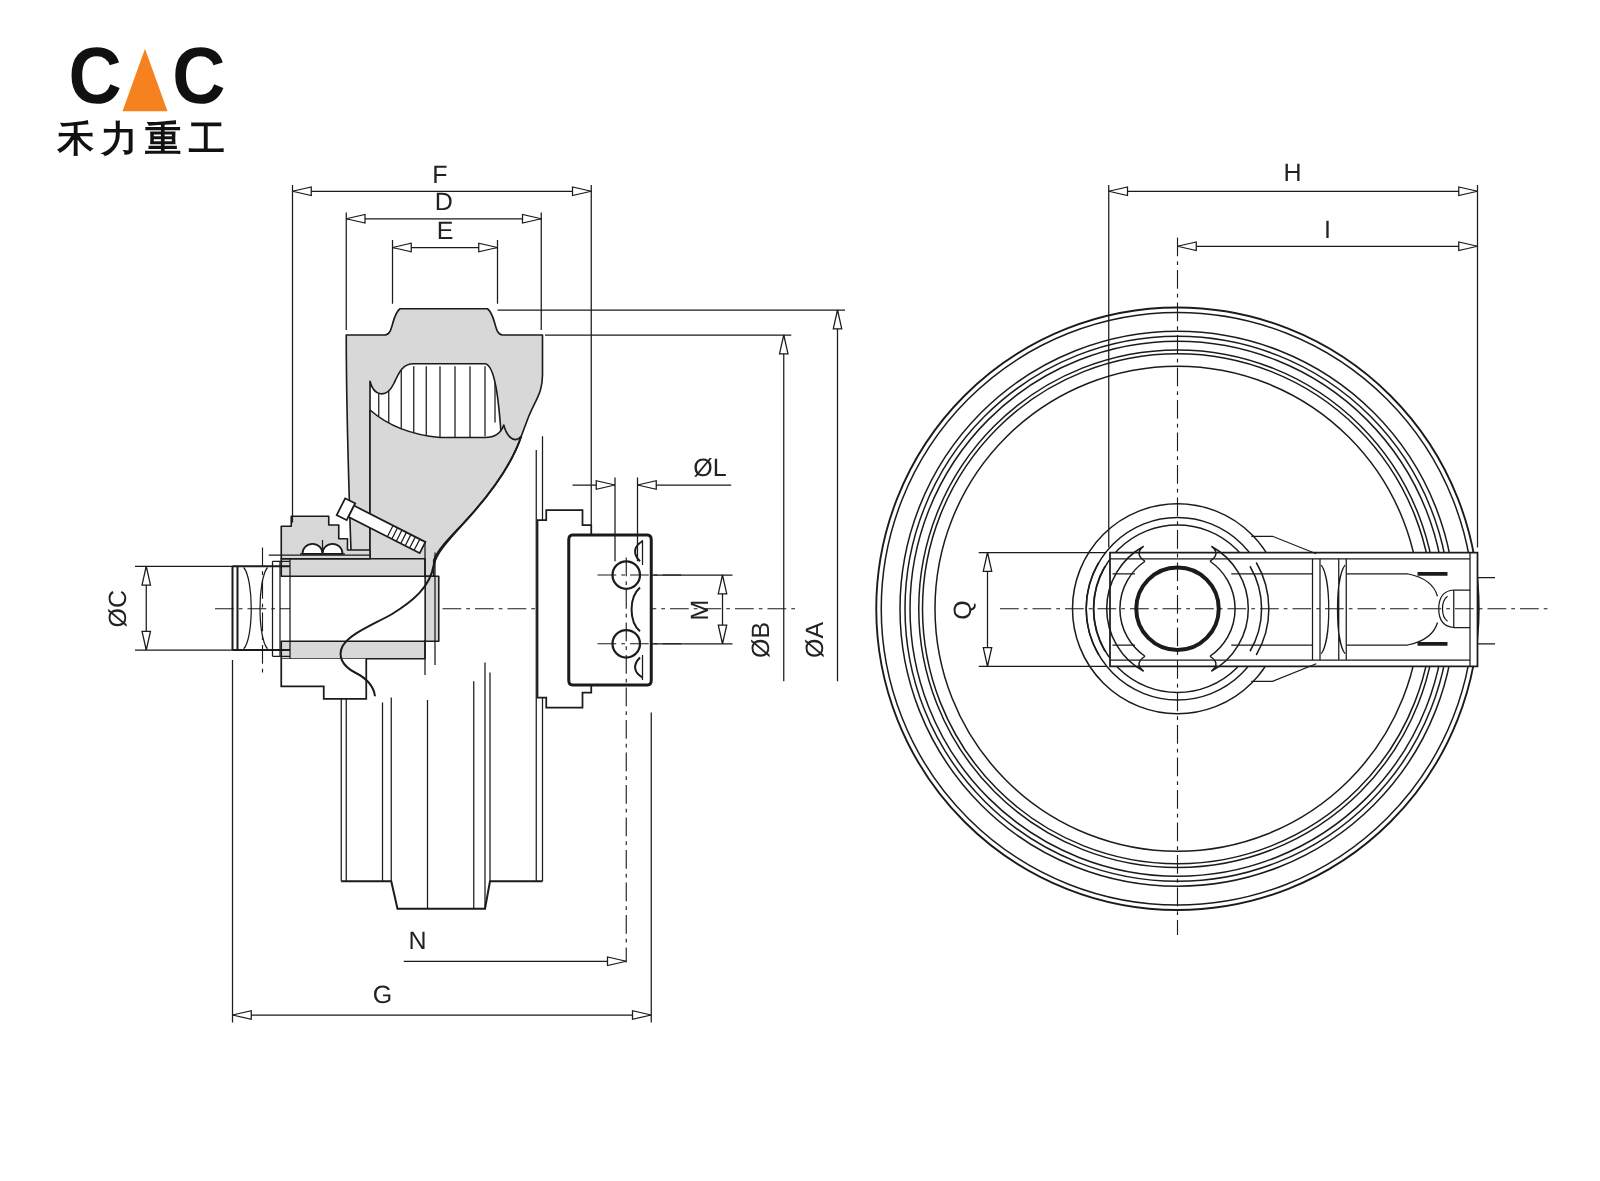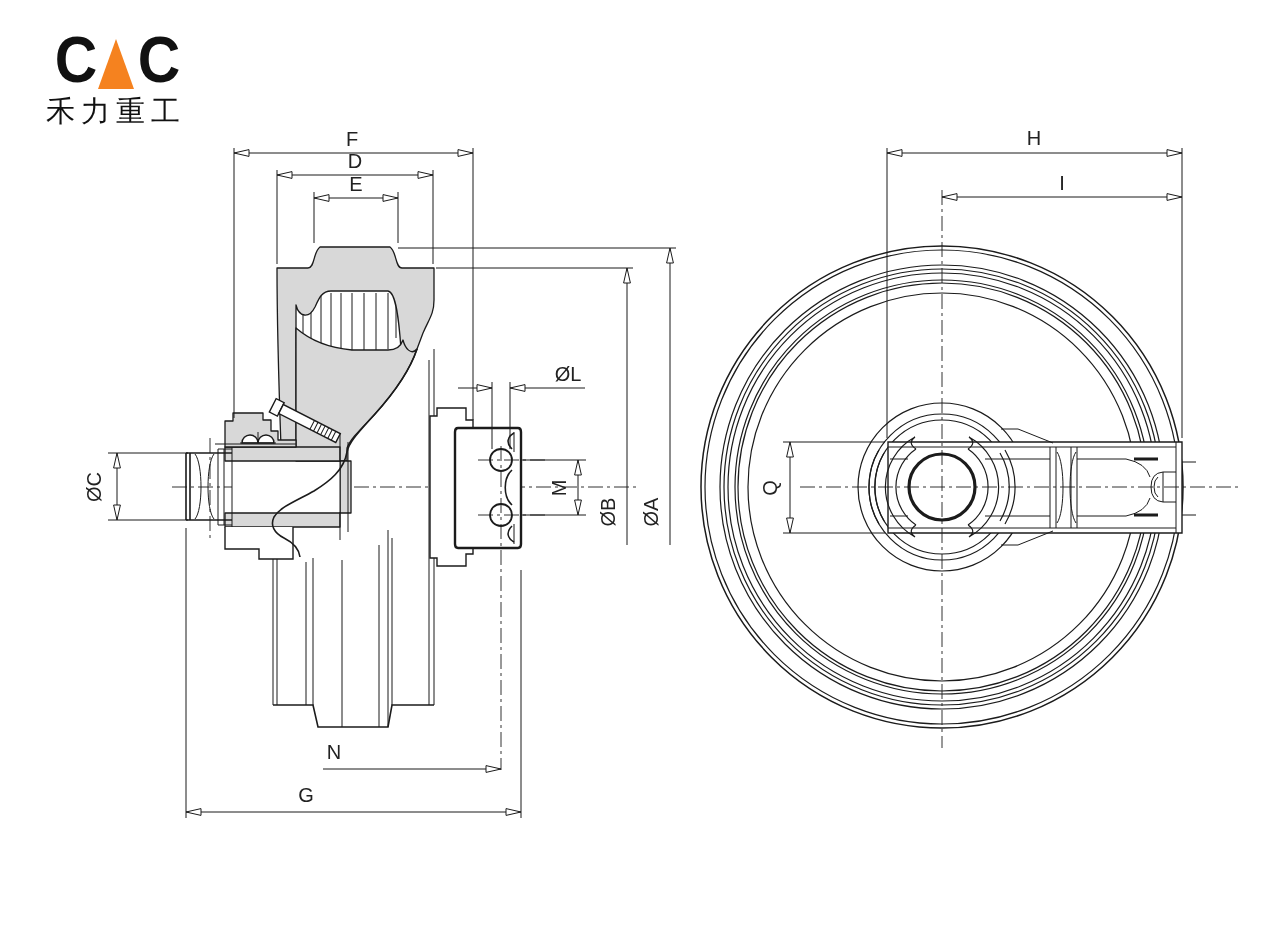--- a/index.html
+++ b/index.html
@@ -4,21 +4,21 @@
 <style>
   html,body{margin:0;padding:0;}
   body{width:1280px;height:945px;position:relative;background:#ffffff;overflow:hidden;
        font-family:"Liberation Sans",sans-serif;}
   .logo{position:absolute;left:26px;top:14px;width:180px;text-align:center;}
   .brand{display:flex;align-items:flex-end;justify-content:center;gap:2px;height:76px;}
   .brand .letter{font-weight:900;font-size:64px;line-height:0.92;letter-spacing:-3px;color:#111;
                  transform:scaleX(.92);}
   .tri{width:0;height:0;border-left:18px solid transparent;border-right:18px solid transparent;
        border-bottom:50px solid #f5821f;margin:0 0 1px 0;}
-  .subtitle{font-weight:400;font-size:29px;letter-spacing:6px;color:#111;white-space:nowrap;margin-top:2px;}
+  .subtitle{font-weight:700;font-size:29px;letter-spacing:6px;color:#111;white-space:nowrap;margin-top:2px;}
   svg{position:absolute;left:0;top:0;}
   
   .t {stroke:#1b1b1b;stroke-width:1;fill:none;}
   .t2{stroke:#1b1b1b;stroke-width:1.2;fill:none;}
   .m {stroke:#1b1b1b;stroke-width:1.6;fill:none;}
   .b {stroke:#1b1b1b;stroke-width:3;fill:none;}
   .g {fill:#d8d8d8;stroke:#1b1b1b;stroke-width:1.3;stroke-linejoin:round;}
   .w2{fill:#ffffff;stroke:#1b1b1b;stroke-width:1.4;}
   .w3{fill:#ffffff;stroke:#1b1b1b;stroke-width:2.4;}
   .w3b{fill:#ffffff;stroke:#1b1b1b;stroke-width:1.8;}

